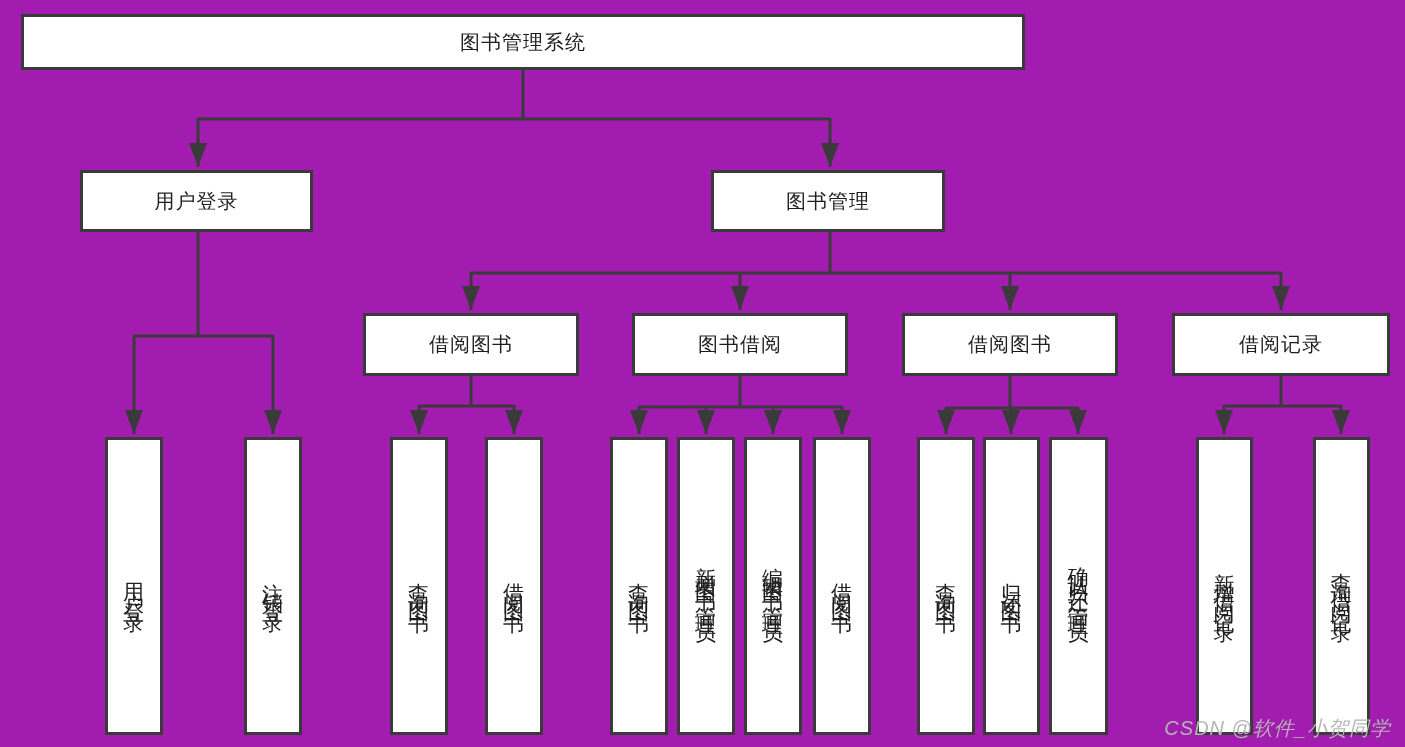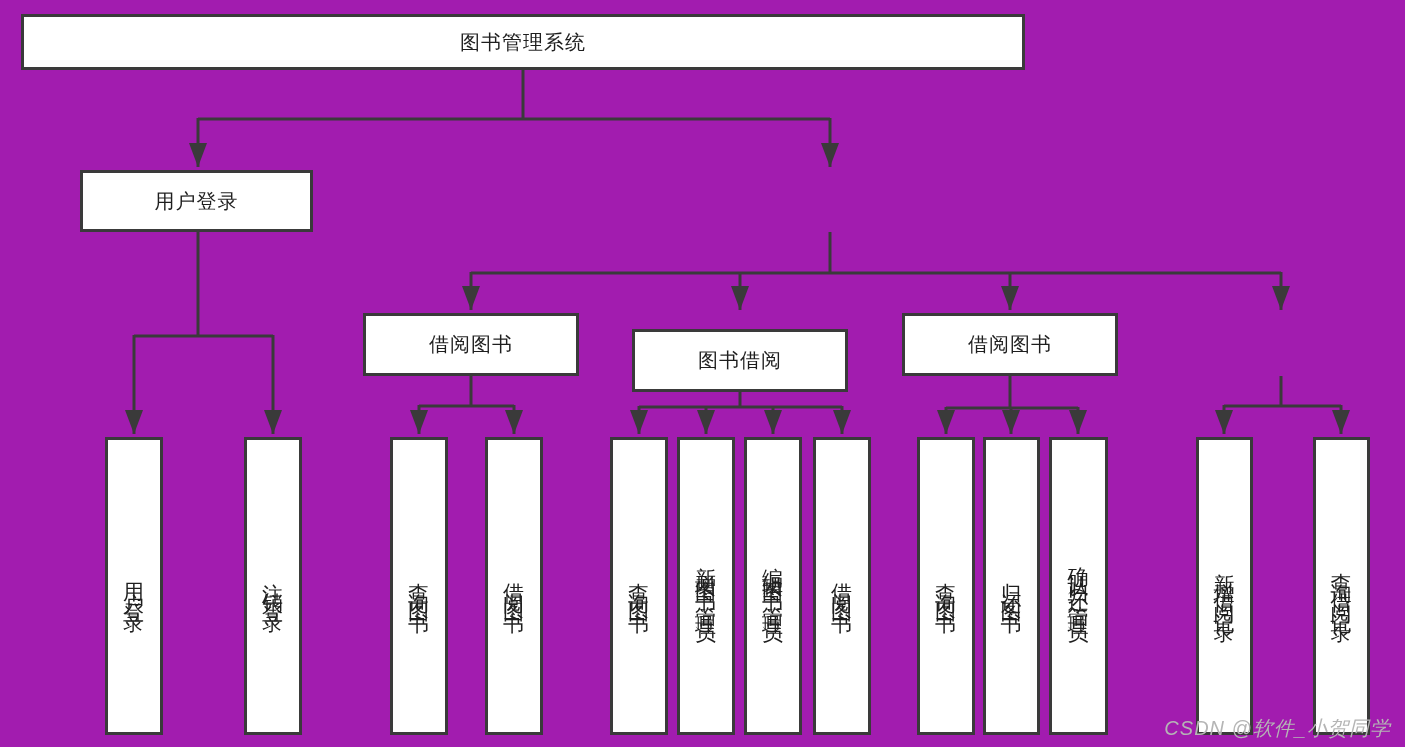--- a/index.html
+++ b/index.html
@@ -121,29 +121,35 @@
     </g>
   </svg>
 
   <div class="hnode" style="left:21px;top:14px;width:1004px;height:56px;">
     <span>图书管理系统</span>
   </div>
 
   <div class="hnode" style="left:80px;top:170px;width:233px;height:62px;">
     <span>用户登录</span>
   </div>
+  <div class="hnode" style="left:711px;top:170px;width:234px;height:62px;">
+    <span>图书管理</span>
+  </div>
 
   <div class="hnode" style="left:363px;top:313px;width:216px;height:63px;">
     <span>借阅图书</span>
   </div>
-  <div class="hnode" style="left:632px;top:329px;width:216px;height:63px;">
+  <div class="hnode" style="left:632px;top:313px;width:216px;height:63px;">
     <span>图书借阅</span>
   </div>
   <div class="hnode" style="left:902px;top:313px;width:216px;height:63px;">
     <span>借阅图书</span>
+  </div>
+  <div class="hnode" style="left:1172px;top:313px;width:218px;height:63px;">
+    <span>借阅记录</span>
   </div>
 
   <div class="leaf" style="left:105px;width:58px;">
     <span>用户登录</span>
   </div>
   <div class="leaf" style="left:244px;width:58px;">
     <span>注销登录</span>
   </div>
 
   <div class="leaf" style="left:390px;width:58px;">

